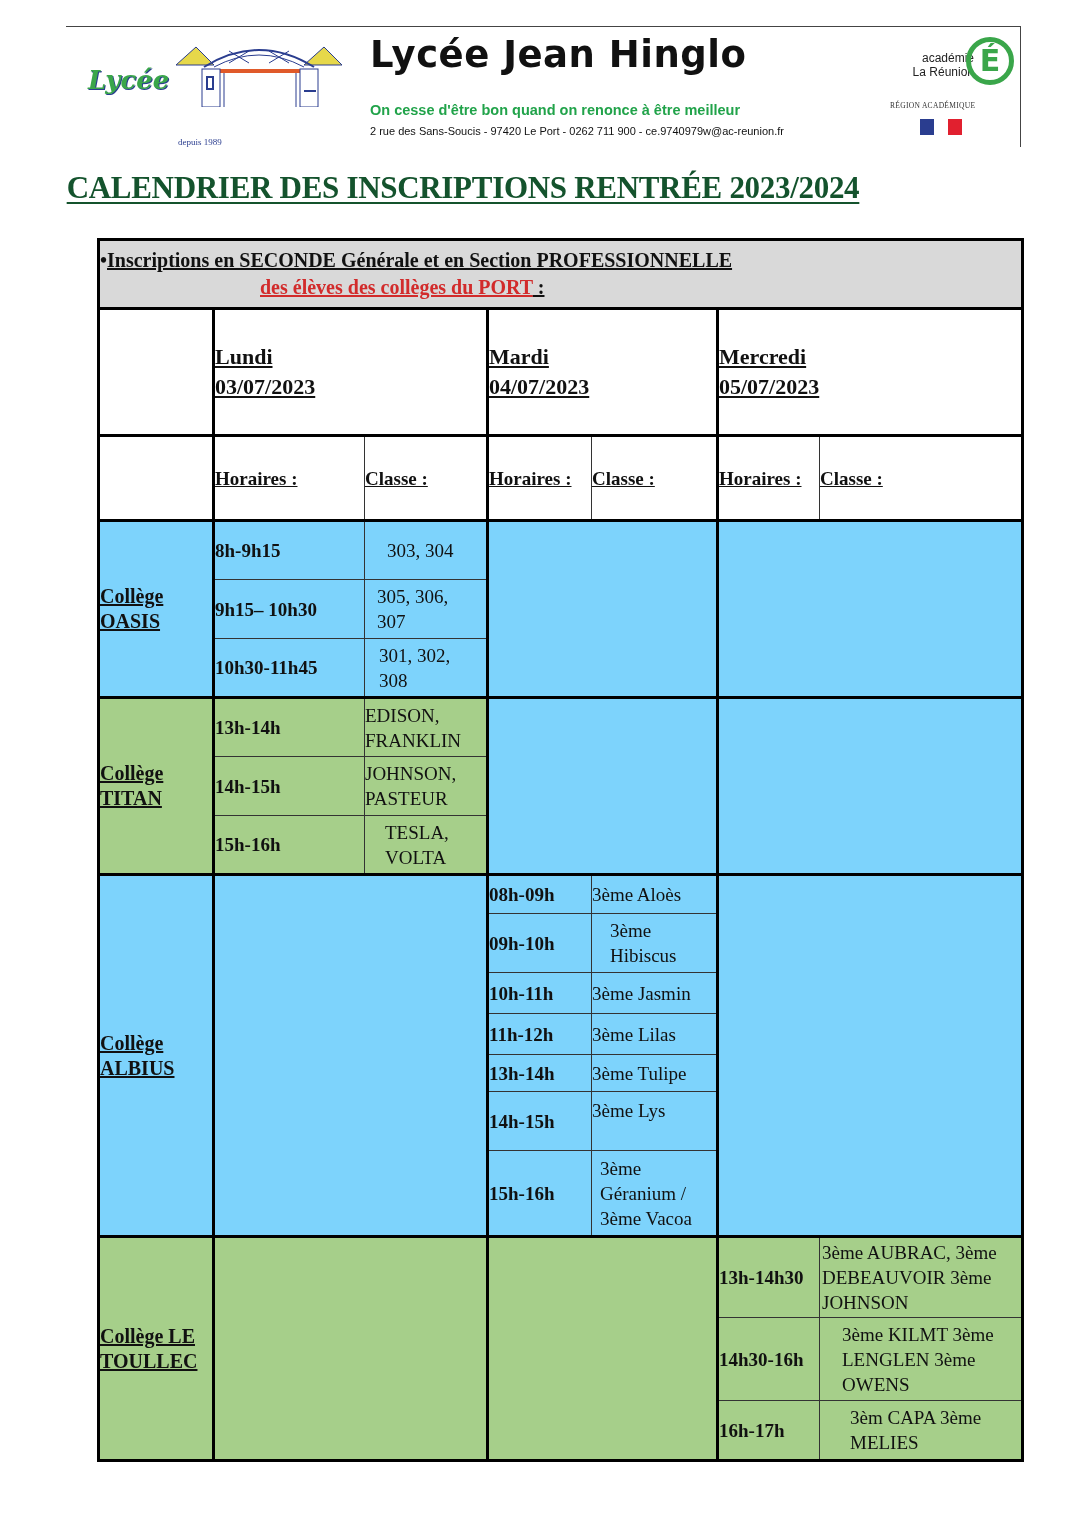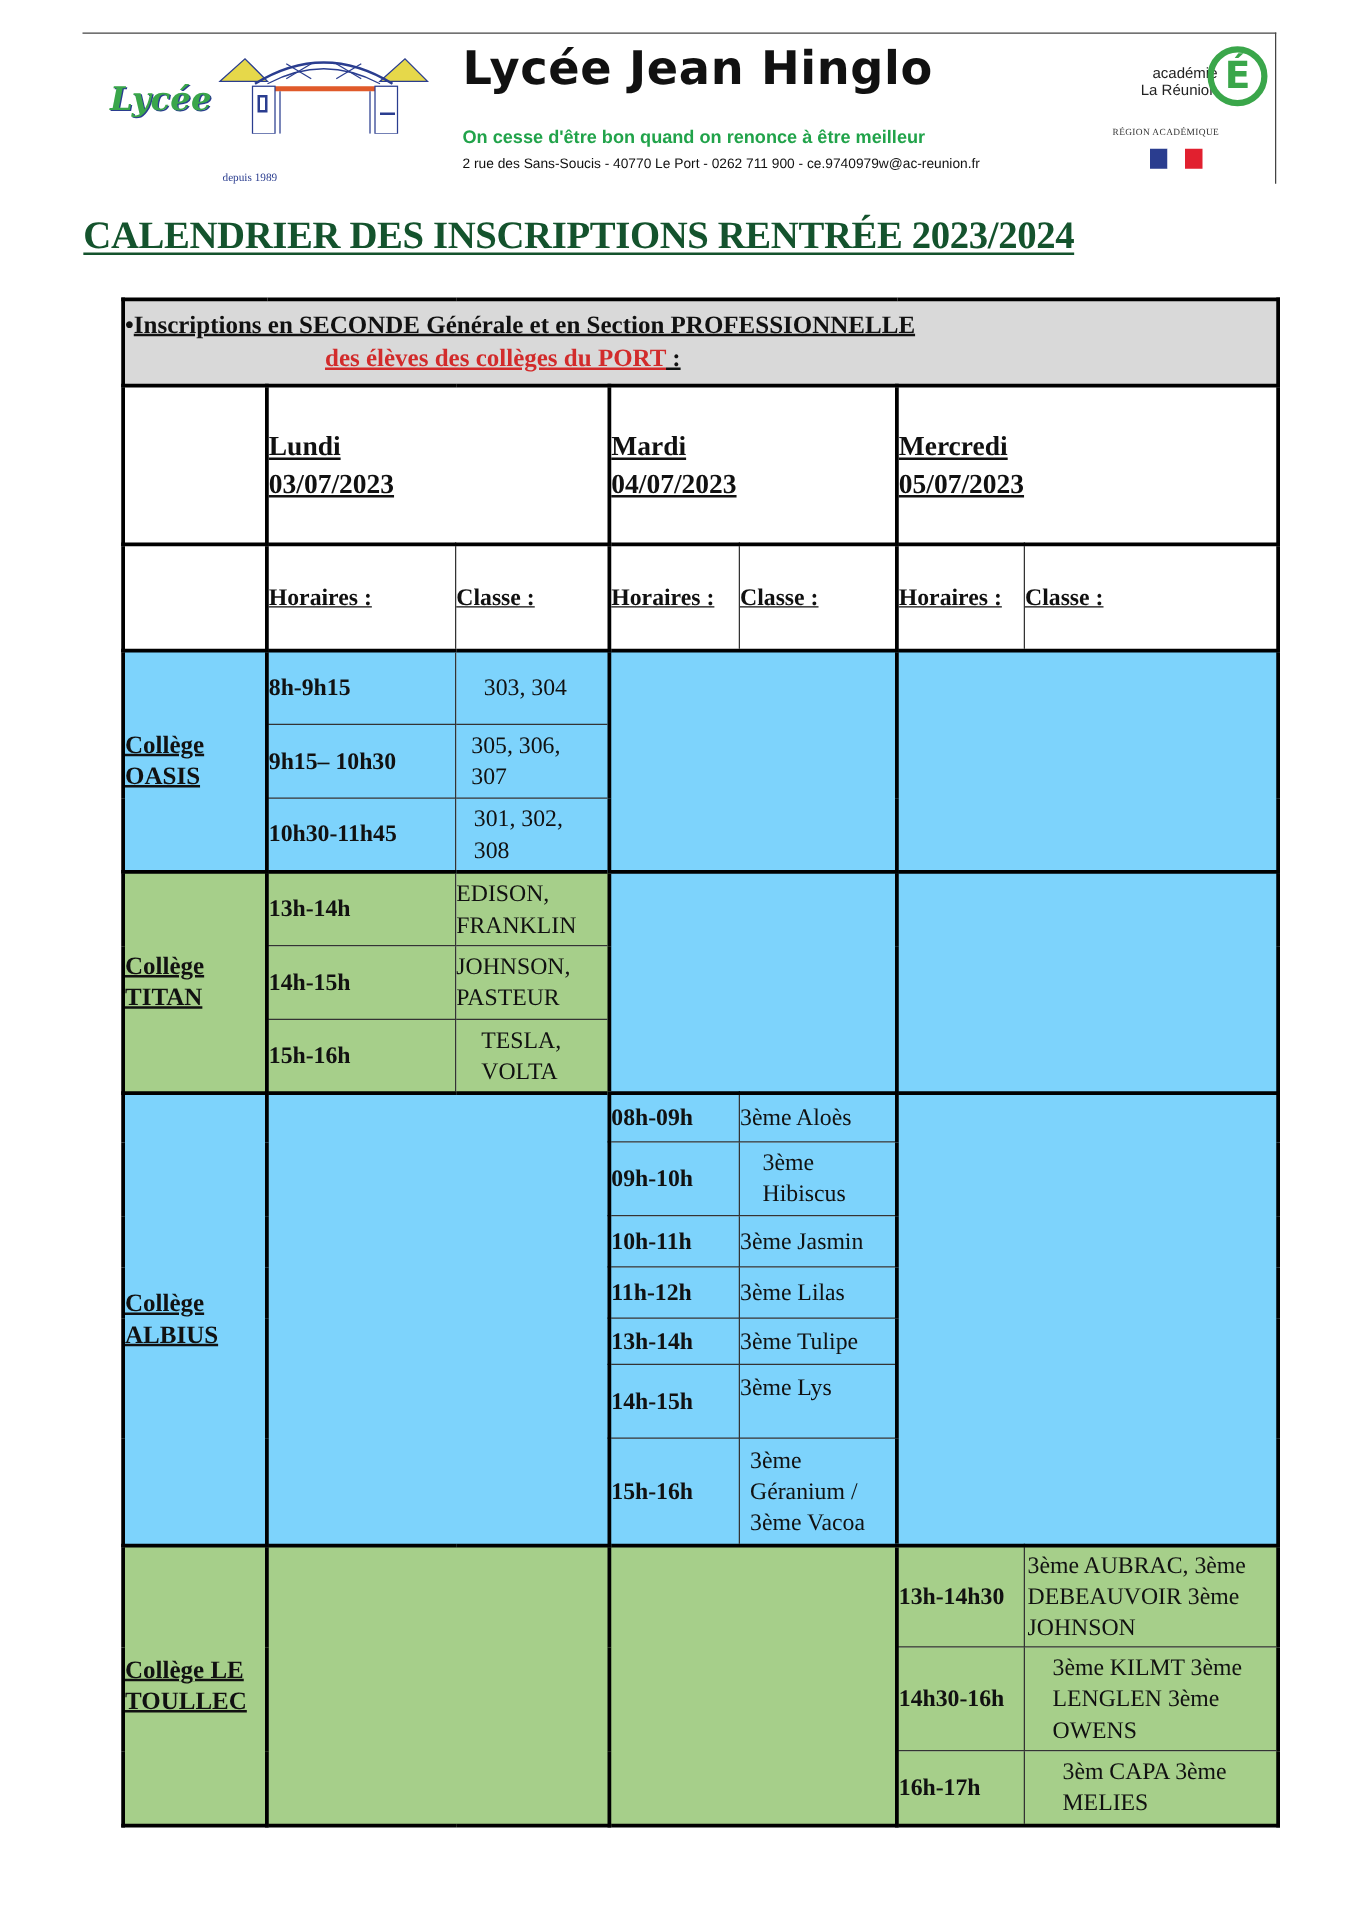--- a/index.html
+++ b/index.html
@@ -66,21 +66,21 @@
       <line x1="130" y1="54" x2="142" y2="54" stroke="#2a3d8f" stroke-width="2"></line>
       <line x1="50" y1="36" x2="50" y2="70" stroke="#2a3d8f"></line>
         <line x1="122" y1="36" x2="122" y2="70" stroke="#2a3d8f"></line>
     </svg>
     <div class="logo-lycee">Lycée</div>
     <div class="logo-since">depuis 1989</div>
   </div>
 
   <div class="school-title">Lycée Jean Hinglo</div>
   <div class="motto">On cesse d'être bon quand on renonce à être meilleur</div>
-  <div class="address">2 rue des Sans-Soucis - 40770 Le Port - 0262 711 900 - ce.9740979w@ac-reunion.fr</div>
+  <div class="address">2 rue des Sans-Soucis - 97420 Le Port - 0262 711 900 - ce.9740979w@ac-reunion.fr</div>
 
   <div class="acad">
     <div class="acad-text1">
       <div>académie</div>
       <div>La Réunion</div>
     </div>
     <div class="acad-e">É</div>
     <div class="acad-region">RÉGION ACADÉMIQUE</div>
     <div class="acad-flag">
       <span style="background:#2a3d8f"></span>

